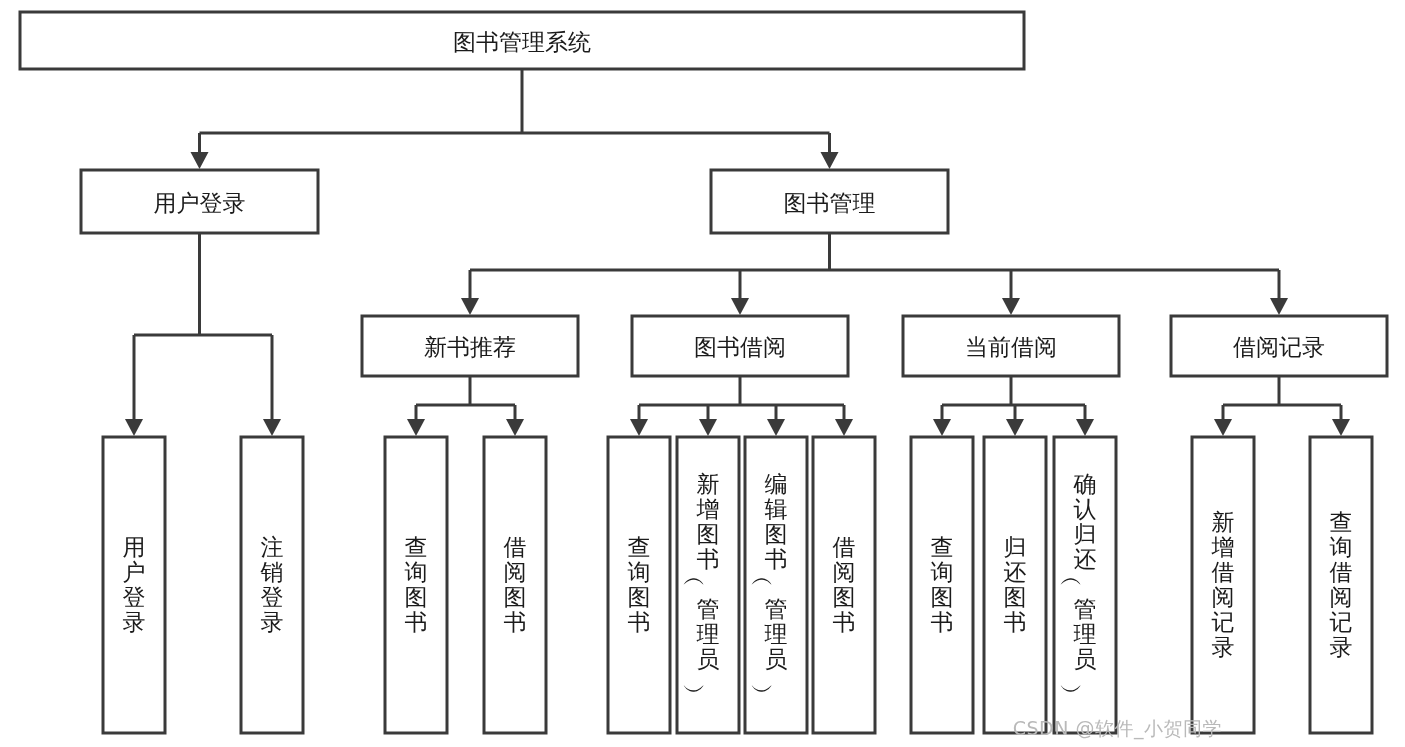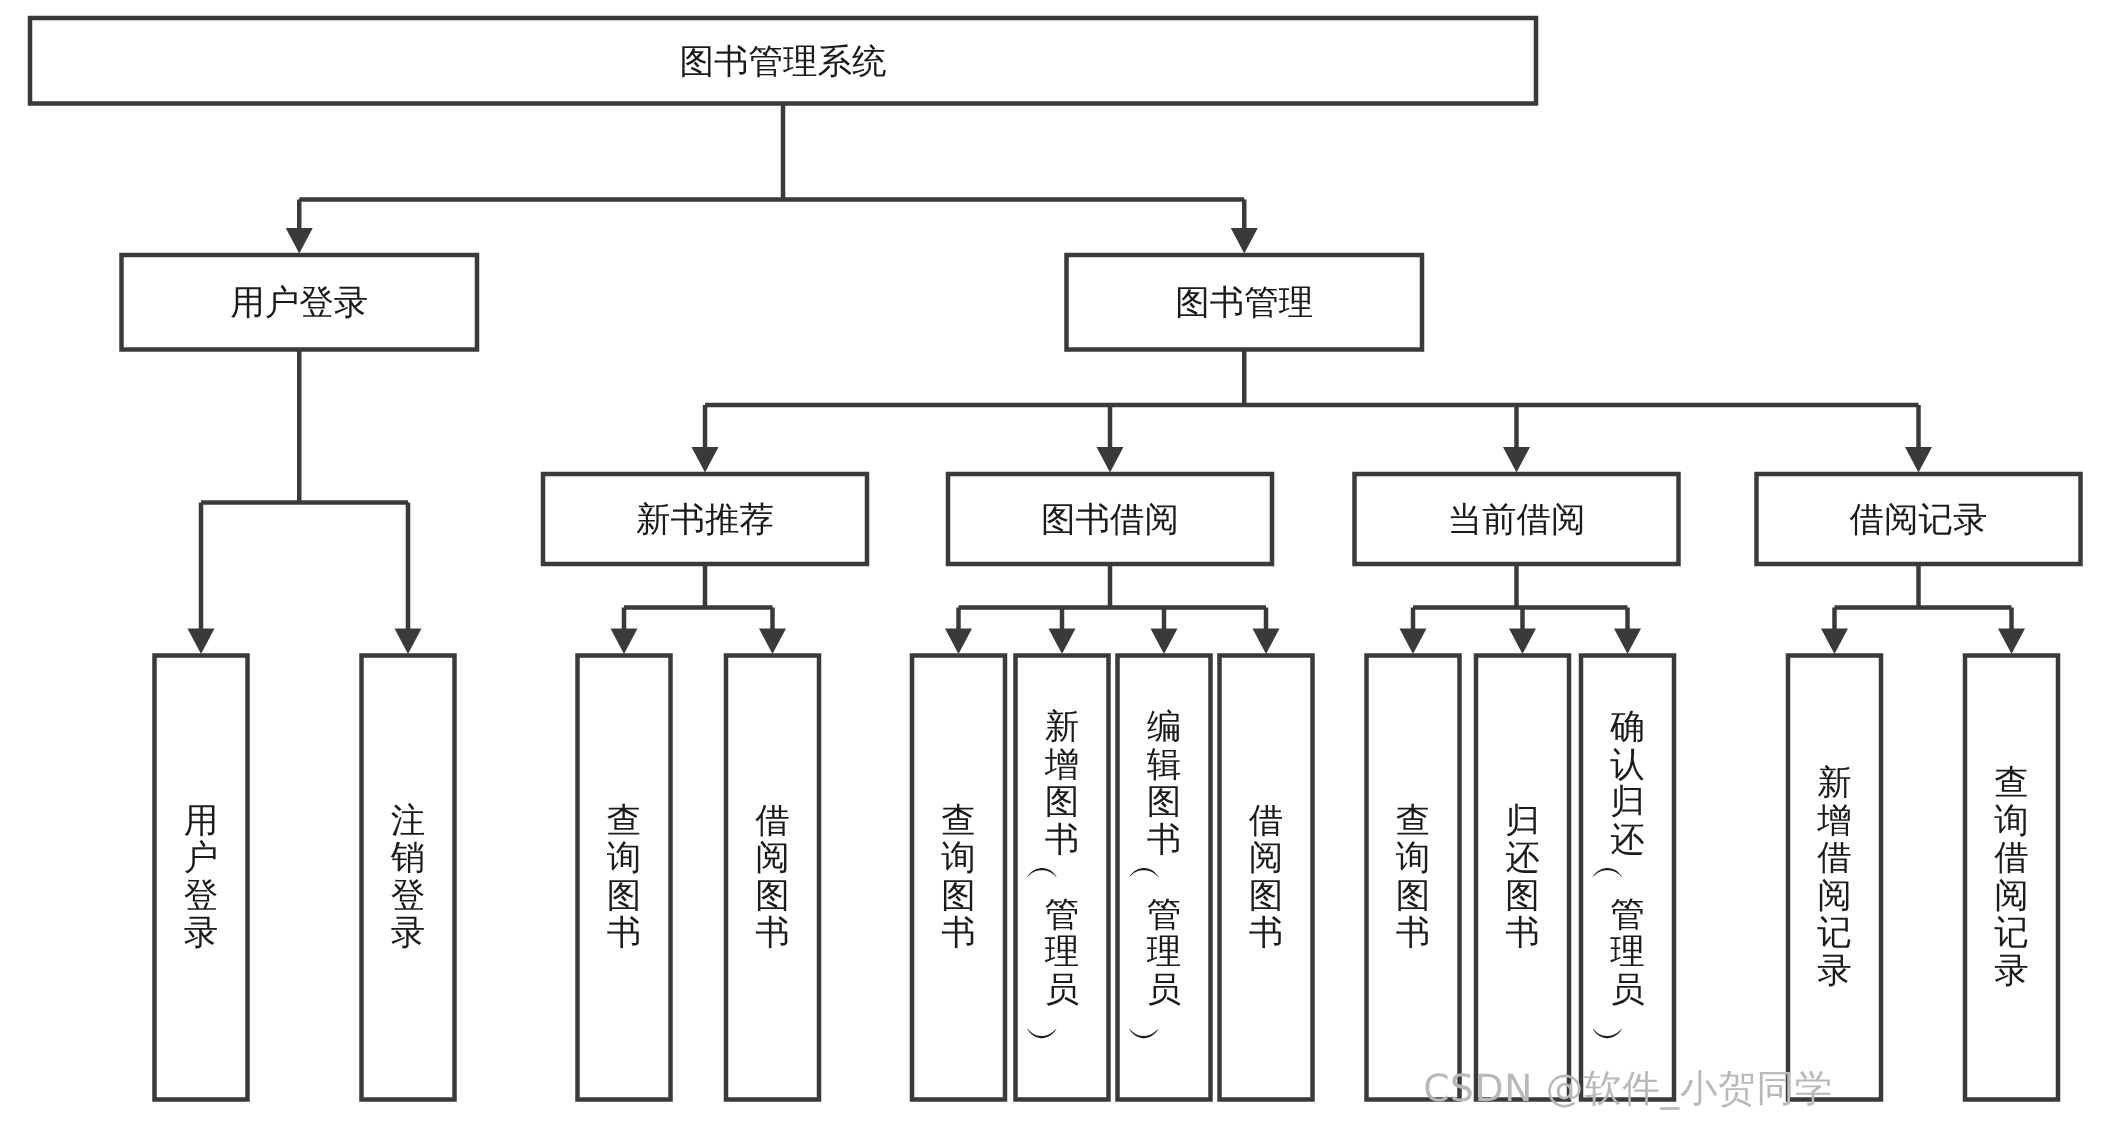--- a/index.html
+++ b/index.html
@@ -52,21 +52,21 @@
     fill: #1b1b1b;
     font-family: "DejaVu Sans", "Liberation Sans", sans-serif;
     font-size: 23px;
     text-anchor: middle;
   }
   .watermark-text {
     position: absolute;
     right: 8px;
     bottom: 5px;
     font-family: "DejaVu Sans", "Liberation Sans", sans-serif;
-    font-size: 25px;
+    font-size: 19px;
     color: #b9b9b9;
     white-space: nowrap;
     letter-spacing: 0.5px;
     user-select: none;
   }
 </style>
 </head>
 <body>
 
 <div id="diagram-root">

